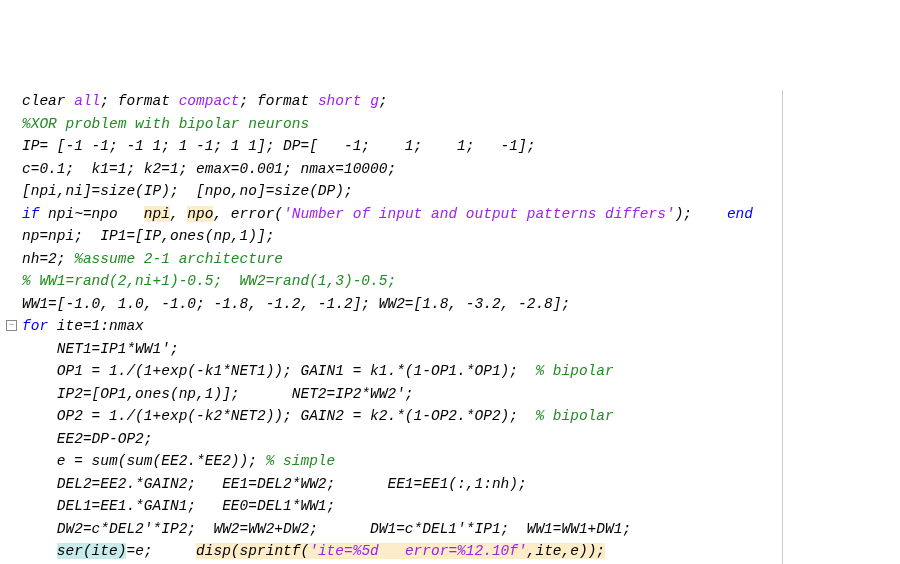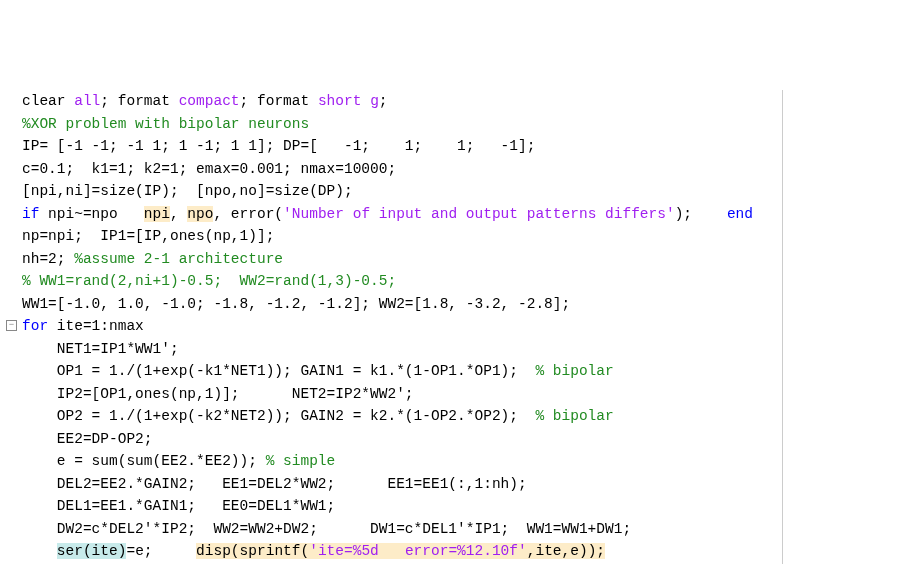--- a/index.html
+++ b/index.html
@@ -15,21 +15,21 @@
     height: 564px;
   }
   .editor {
     padding-left: 22px;
     padding-top: 0;
     width: 760px;
     position: relative;
     border-right: 1px solid #ccc;
     height: 564px;
   }
-  .line { position: relative; }
+  .line { position: relative; font-style: italic; }
   .tok { display: inline; }
   .fold-icon {
     position: absolute;
     left: -16px;
     top: 5px;
     width: 9px;
     height: 9px;
     border: 1px solid #888;
     background: #fff;
     font-size: 9px;

